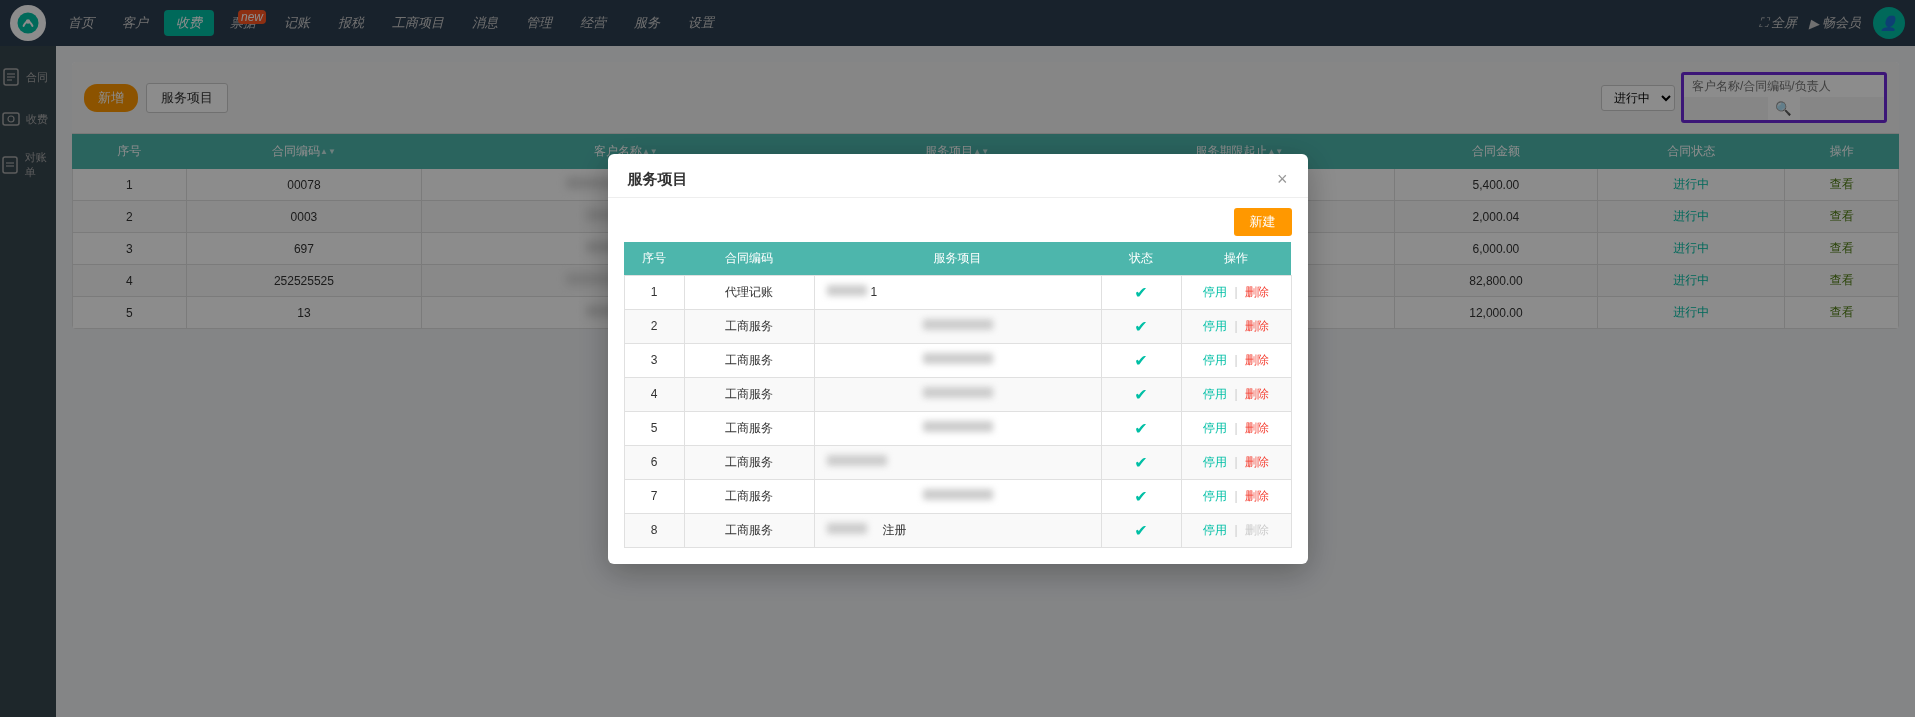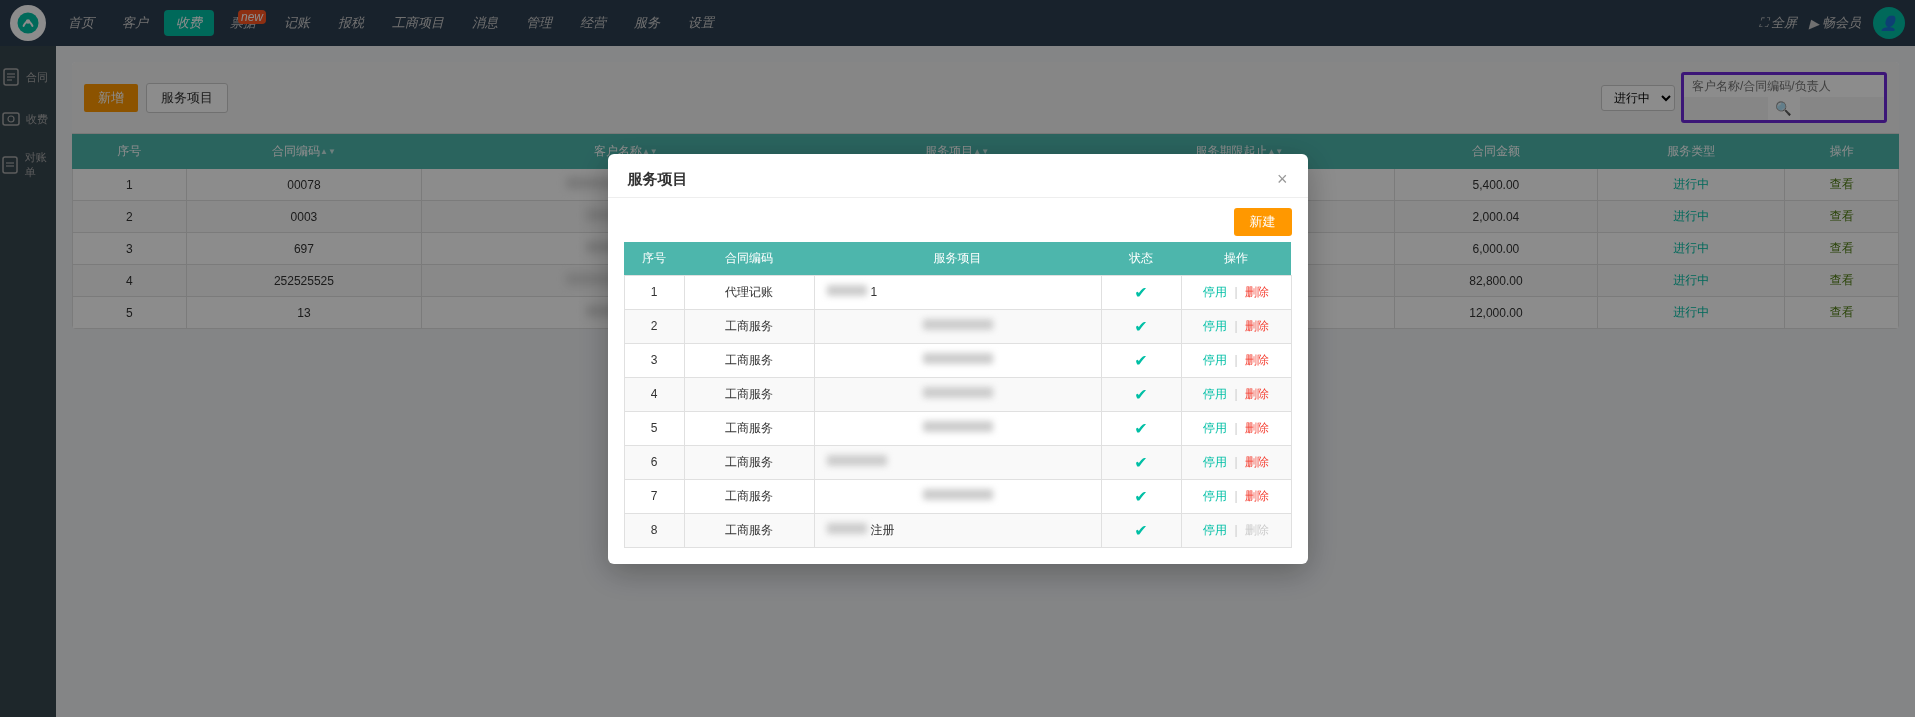--- a/index.html
+++ b/index.html
@@ -61,21 +61,21 @@
     
     .contract-panel {
       background: #fff; border-radius: 4px; overflow: hidden;
     }
     .panel-toolbar {
       display: flex; align-items: center; gap: 8px; padding: 10px 12px;
       background: #f5f5f5; border-bottom: 1px solid #ddd;
     }
     .btn-new-contract {
       background: #ff9800; color: #fff; border: none; padding: 5px 14px;
-      border-radius: 2px; cursor: pointer; font-size: 13px;
+      border-radius: 13px; cursor: pointer; font-size: 13px;
     }
     .btn-service-items {
       background: #fff; color: #333; border: 1px solid #ccc;
       padding: 5px 14px; border-radius: 3px; cursor: pointer; font-size: 13px;
     }
     .toolbar-right { margin-left: auto; display: flex; align-items: center; gap: 6px; }
     .status-select {
       border: 1px solid #ccc; border-radius: 3px; padding: 4px 8px;
       font-size: 12px; background: #fff; cursor: pointer;
     }
@@ -280,21 +280,21 @@
               <span class="sort-arrows">▲▼</span>
             </div>
           </th>
           <th>
             <div class="th-sort">
               <span>服务期限起止</span>
               <span class="sort-arrows">▲▼</span>
             </div>
           </th>
           <th><span>合同金额</span></th>
-          <th><span>服务类型</span></th>
+          <th><span>合同状态</span></th>
           <th><span>操作</span></th>
         </tr>
       </thead>
       <tbody>
         <tr>
           <td>1</td>
           <td>00078</td>
           <td><span class="blurred-lg"></span></td>
           <td>小规模记账</td>
           <td>202305-202404</td>
@@ -454,21 +454,21 @@
               <a class="action-stop">停用</a>
               <span style="margin:0 4px;color:#ccc;">|</span>
               <a class="action-delete">删除</a>
             </td>
           </tr>
 
           <tr>
             <td>8</td>
             <td>工商服务</td>
             <td style="text-align:left; padding-left:12px;">
-              <span class="cell-blurred" style="width:40px"></span><span style="margin-left:4px;">注册</span>
+              <span class="cell-blurred" style="width:40px"></span><span style="margin-left:16px;">注册</span>
             </td>
             <td><span class="check-icon">✔</span></td>
             <td>
               <a class="action-stop">停用</a>
               <span style="margin:0 4px;color:#ccc;">|</span>
               <a class="action-delete" style="color:#ccc;">删除</a>
             </td>
           </tr>
         </tbody>
       </table>

